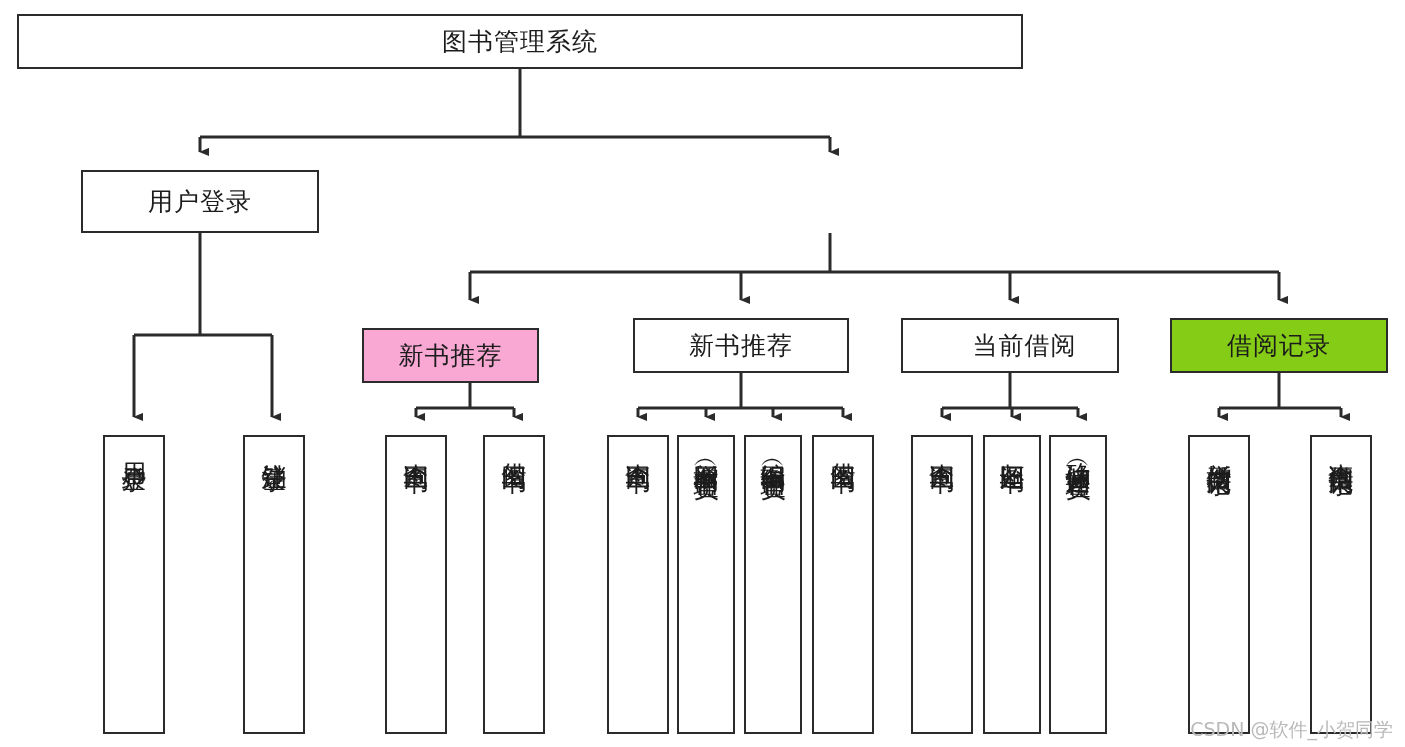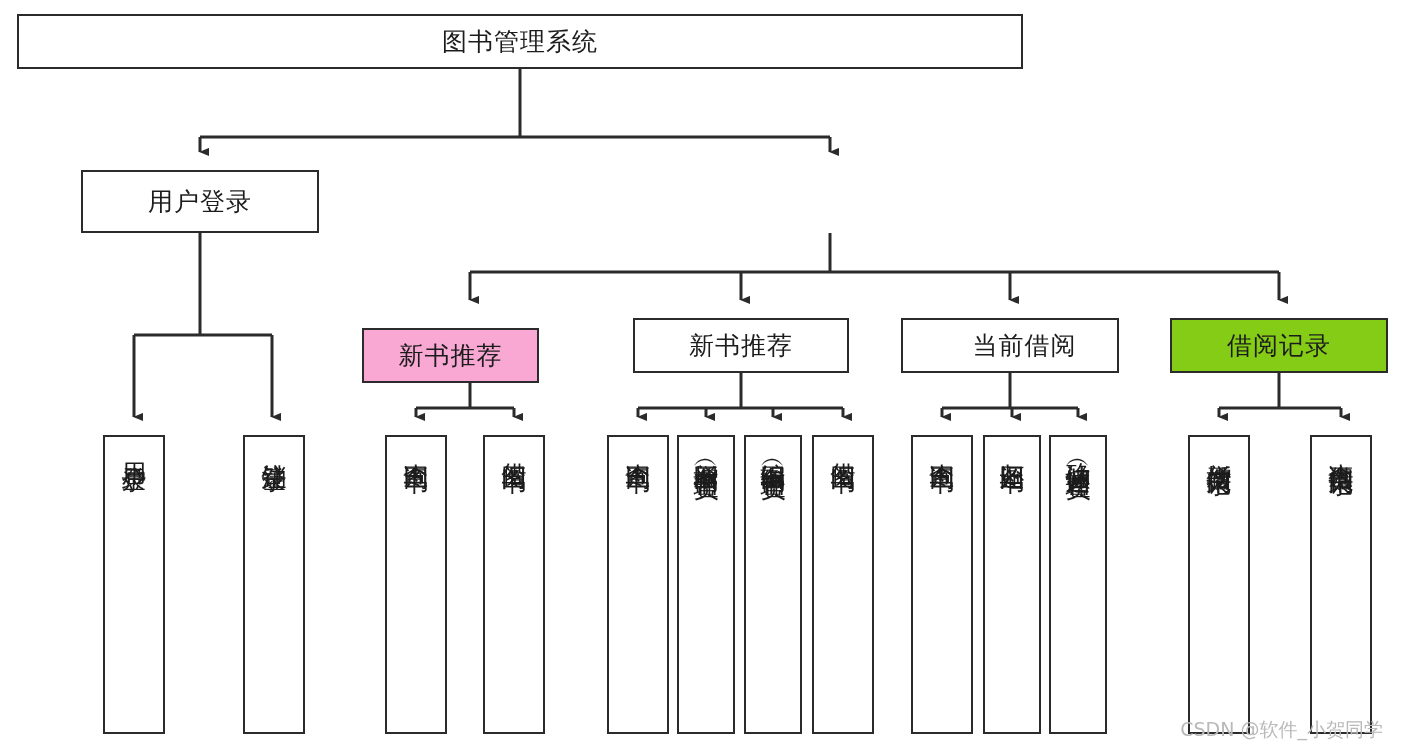--- a/index.html
+++ b/index.html
@@ -58,21 +58,21 @@
     writing-mode: vertical-rl;
     text-orientation: upright;
     font-size: 25px;
     letter-spacing: 2px;
     line-height: 1;
     white-space: nowrap;
     height: auto;
   }
   #watermark {
     position: absolute;
-    right: 22px;
+    right: 12px;
     bottom: 4px;
     font-size: 19px;
     color: #b9b9b9;
     white-space: nowrap;
     font-family: "DejaVu Sans", "Liberation Sans", sans-serif;
   }
 </style>
 </head>
 <body>
 

